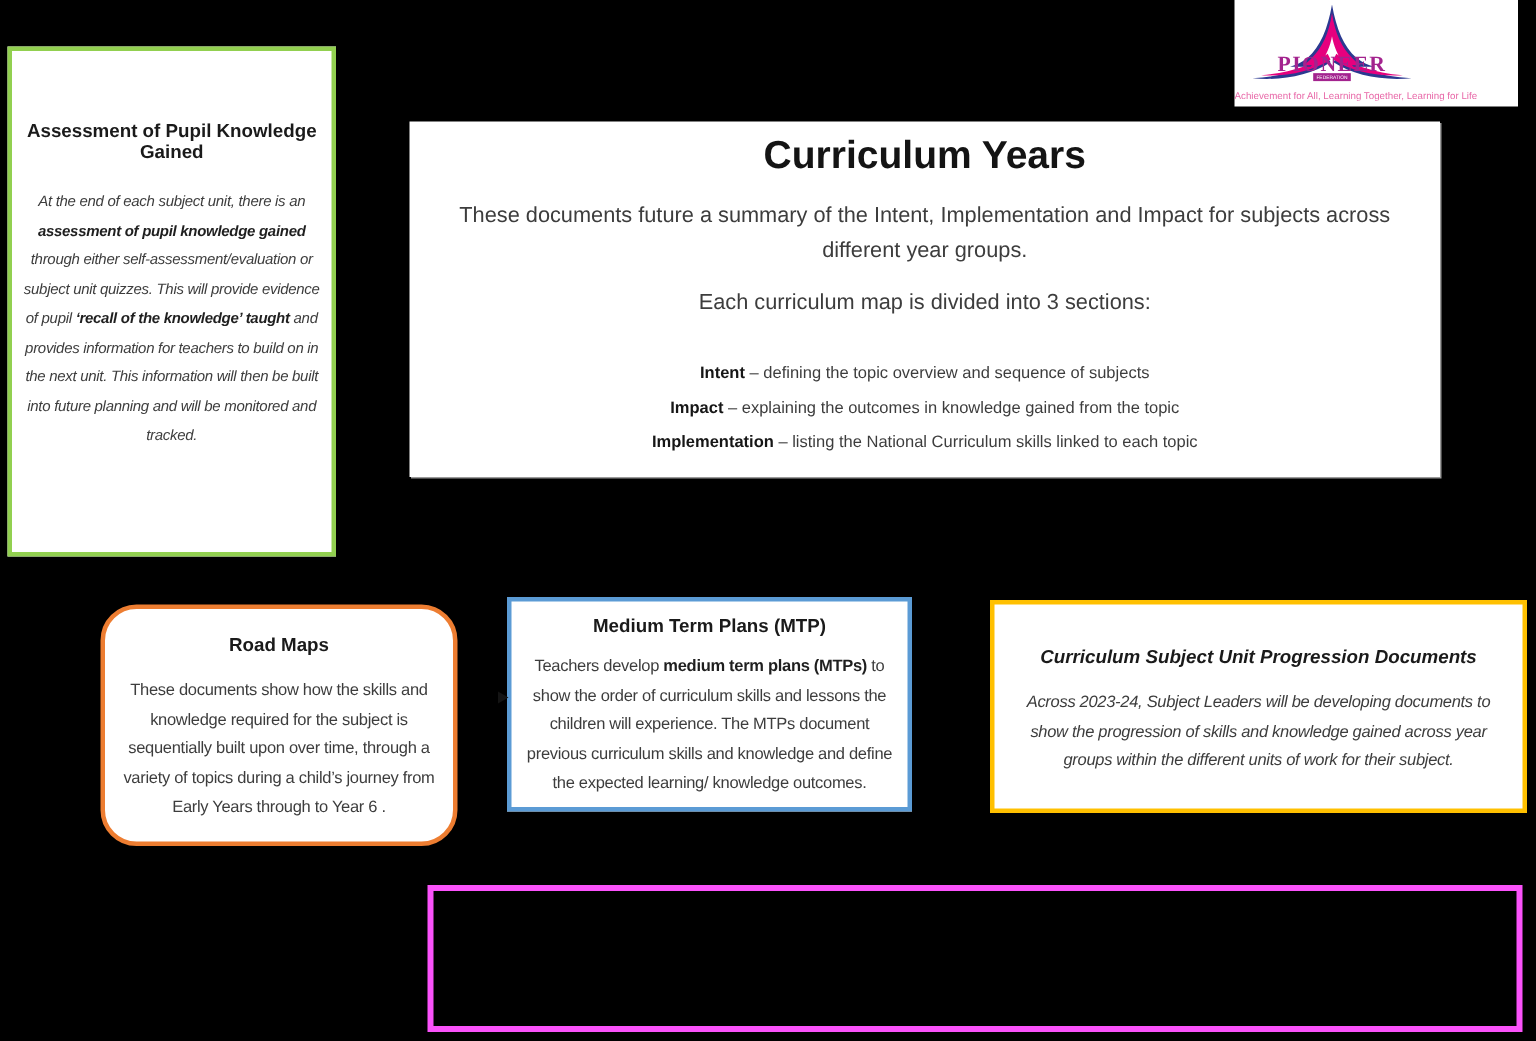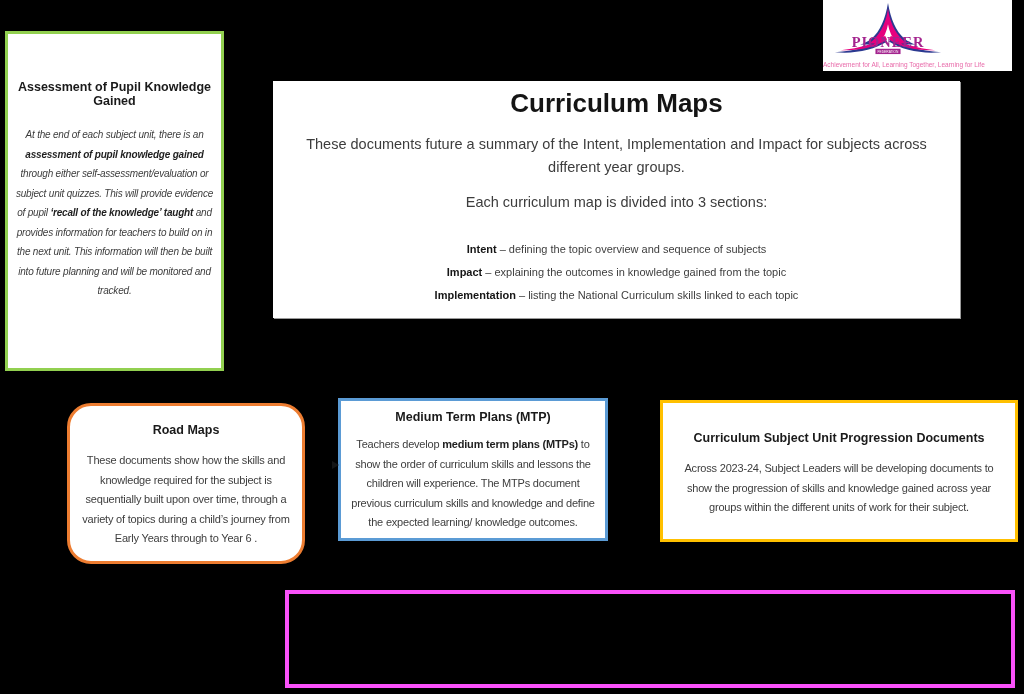--- a/index.html
+++ b/index.html
@@ -17,21 +17,21 @@
   .cmaps{left:273px;top:81px;width:687px;height:237px;padding:7px 10px 0;box-shadow:1px 1px 0 #9a9a9a;}
   .cmaps .big-ttl{font-size:26px;font-weight:600;color:#141414;margin:0 0 14px;}
   .cmaps .intro{font-size:14.5px;line-height:23px;color:#3d3d3d;margin:0 auto;max-width:667px;}
   .cmaps .lead{font-size:14.5px;line-height:23px;color:#3d3d3d;margin-top:12px;}
   .cmaps .sections{margin-top:24px;font-size:11px;line-height:23px;color:#3d3d3d;}
   .cmaps .sections b{color:#161616;}
 
   
   .roadmaps{left:67px;top:403px;width:238px;height:161px;border:3px solid #ED7D31;padding:17px 8px 0;}
   .mtp{left:338px;top:398px;width:270px;height:143px;border:3px solid #5B9BD5;padding:9px 7px 0;}
-  .progression{left:660px;top:400px;width:358px;height:142px;border:3px solid #FFC000;padding:28px 9px 0;}
+  .progression{left:660px;top:400px;width:358px;height:142px;border:3px solid #FFC000;padding:28px 9px 0;font-style:italic;}
   .boxttl{font-size:12.5px;font-weight:bold;color:#1a1a1a;margin:0 0 14px;}
   .mtp .boxttl{margin-bottom:11px;}
   .boxbdy{font-size:11px;line-height:19.5px;color:#3d3d3d;letter-spacing:-0.2px;}
 
   
   .placeholder{left:285px;top:590px;width:730px;height:98px;border:4px solid #FA52FA;background:transparent;}
 
   
   .logo-box{left:823px;top:0;width:189px;height:71px;background:#fff;text-align:left;padding-top:2px;}
   .logo-tagline{position:absolute;left:0;right:0;bottom:3px;font-size:6.5px;color:#E868A8;white-space:nowrap;}
@@ -59,21 +59,21 @@
       <path d="M65,1 C62,18 57,30 48,38 C44,41 40,43 36,44 L50,44 C58,37 63,28 65,20 C67,28 72,37 80,44 L94,44 C90,43 86,41 82,38 C73,30 68,18 65,1 Z" fill="#2B3990"></path>
       <path d="M65,7 C63,21 58,31 51,38 C49,40 47,42 45,43 L56,43 C61,37 64,29 65,23 C66,29 69,37 74,43 L85,43 C83,42 81,40 79,38 C72,31 67,21 65,7 Z" fill="#E6007E"></path>
       <text x="65" y="47" text-anchor="middle" font-family="Liberation Serif, serif" font-weight="bold" font-size="15" letter-spacing="1" fill="#A3238E">PIONEER</text>
       <rect x="52" y="48.5" width="26" height="5.5" fill="#A3238E"></rect>
       <text x="65" y="52.8" text-anchor="middle" font-family="Liberation Sans, sans-serif" font-size="3.4" fill="#ffffff">FEDERATION</text>
     </svg>
     <div class="logo-tagline">Achievement for All, Learning Together, Learning for Life</div>
   </div>
 
   <div class="panel cmaps">
-    <div class="big-ttl">Curriculum Maps</div>
+    <div class="big-ttl">Curriculum Years</div>
     <div class="intro">These documents future a summary of the Intent, Implementation and Impact for subjects across different year groups.</div>
     <div class="lead">Each curriculum map is divided into 3 sections:</div>
     <div class="sections">
       <div>
         <b>Intent</b><span> – defining the topic overview and sequence of subjects</span>
       </div>
       <div>
         <b>Impact</b><span> – explaining the outcomes in knowledge gained from the topic</span>
       </div>
       <div>

